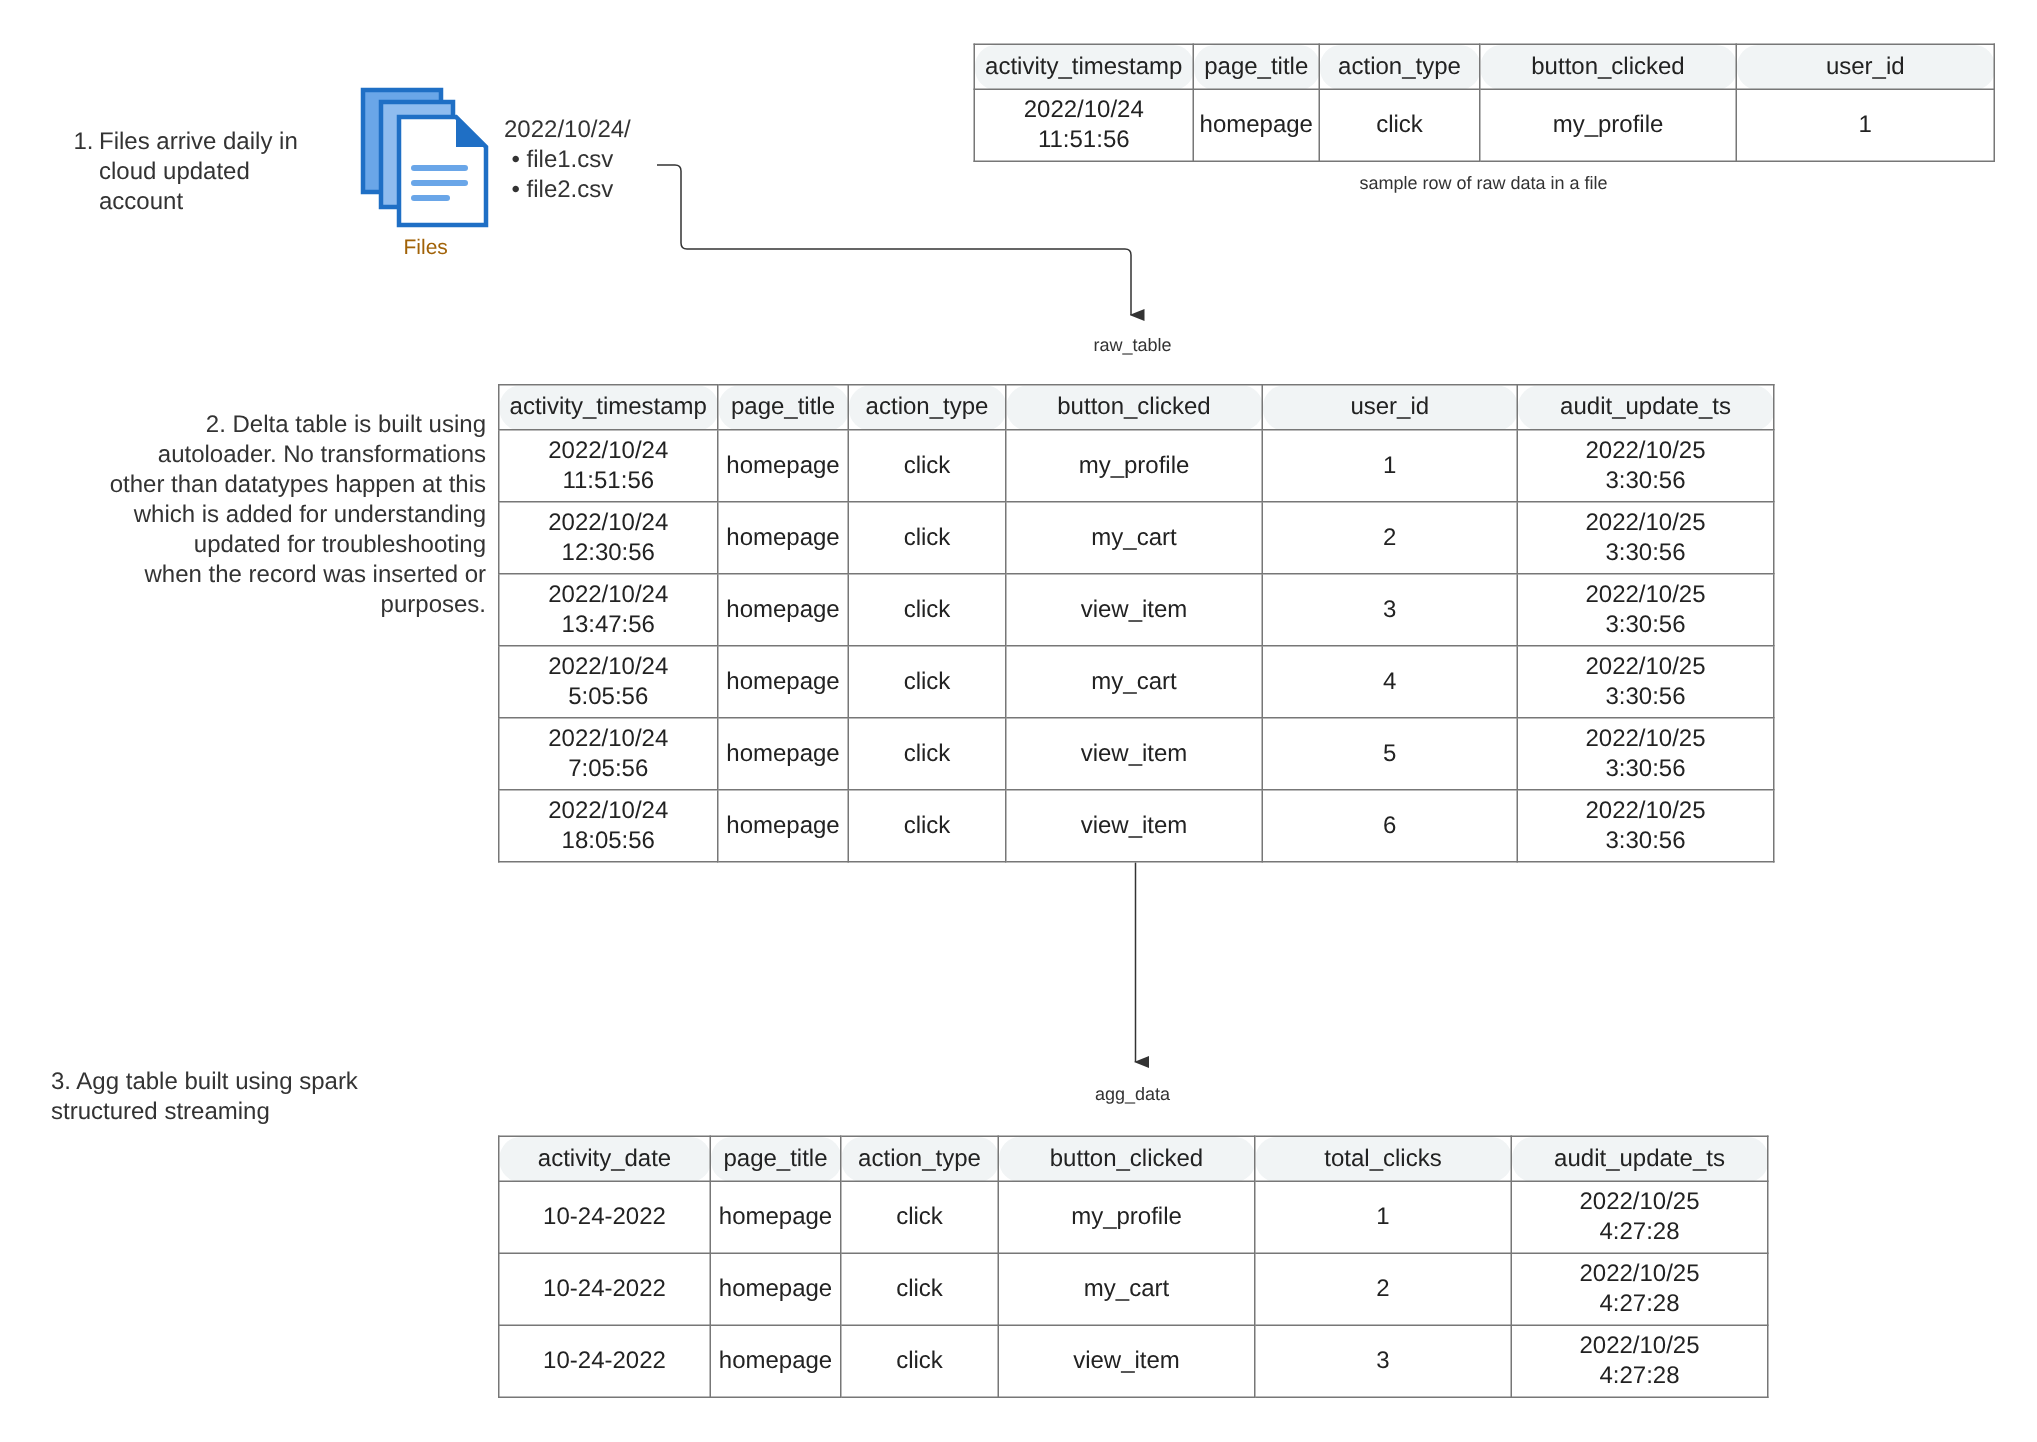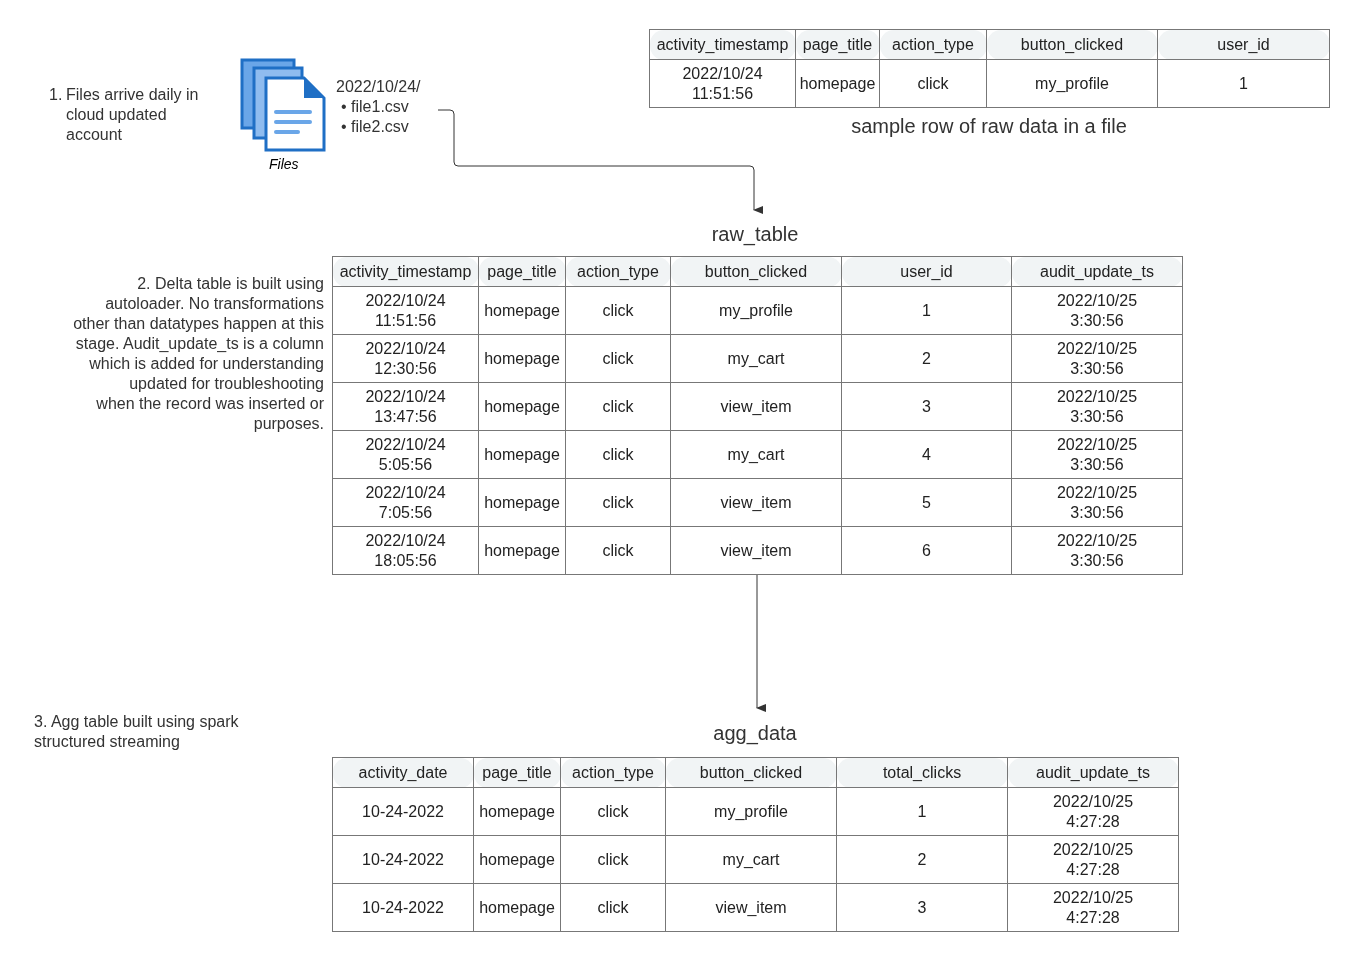--- a/index.html
+++ b/index.html
@@ -4,22 +4,22 @@
 <style>
   html, body { margin:0; padding:0; background:#ffffff; }
   body { width:1358px; height:961px; position:relative; overflow:hidden;
          font-family:"Liberation Sans", sans-serif; color:#222; }
   .abs { position:absolute; }
   .note { font-size:16px; line-height:20px; color:#333; }
   table.dt { position:absolute; border-collapse:collapse; font-size:16px; color:#222; table-layout:fixed; }
   table.dt th, table.dt td { border:1px solid #777; text-align:center; vertical-align:middle; padding:0 2px; line-height:20px; white-space:nowrap; overflow:hidden; }
   table.dt th { background:#f1f4f5; font-weight:normal; height:29px;border-radius:14px; }
   table.dt td { height:47px; }
-  .label { font-size:20px; color:#333; text-align:center; }
-  .files-label { font-size:14px; color:#000000;font-style:italic; }
+  .label { font-size:12px; color:#333; text-align:center; }
+  .files-label { font-size:14px; color:#a16207; }
   svg.arrows { position:absolute; left:0; top:0; }
 </style>
 </head>
 <body>
 
 <div class="abs note" style="left:49px; top:85px; width:180px;">
   <div style="display:flex;">
     <span style="width:17px;">1.</span>
     <div>
       <div>Files arrive daily in</div>
@@ -87,21 +87,20 @@
     </marker>
   </defs>
   <path d="M438 110 H450 Q454 110 454 114 V162 Q454 166 458 166 H750 Q754 166 754 170 V210" fill="none" stroke="#333" stroke-width="1" marker-end="url(#ah)"></path>
   <path d="M757 575 V708" fill="none" stroke="#333" stroke-width="1" marker-end="url(#ah)"></path>
 </svg>
 
 <div class="abs note" style="left:49px; top:274px; width:275px;text-align:right;">
   <div>2. Delta table is built using</div>
   <div>autoloader. No transformations</div>
   <div>other than datatypes happen at this</div>
-  <div>stage. Audit_update_ts is a column</div>
   <div>which is added for understanding</div>
   <div>updated for troubleshooting</div>
   <div>when the record was inserted or</div>
   <div>purposes.</div>
 </div>
 
 <div class="abs label" style="left:655px; top:223px; width:200px;">raw_table</div>
 <table class="dt" style="left:332px; top:256px; width:850px;">
   <colgroup>
       <col style="width:146px">

